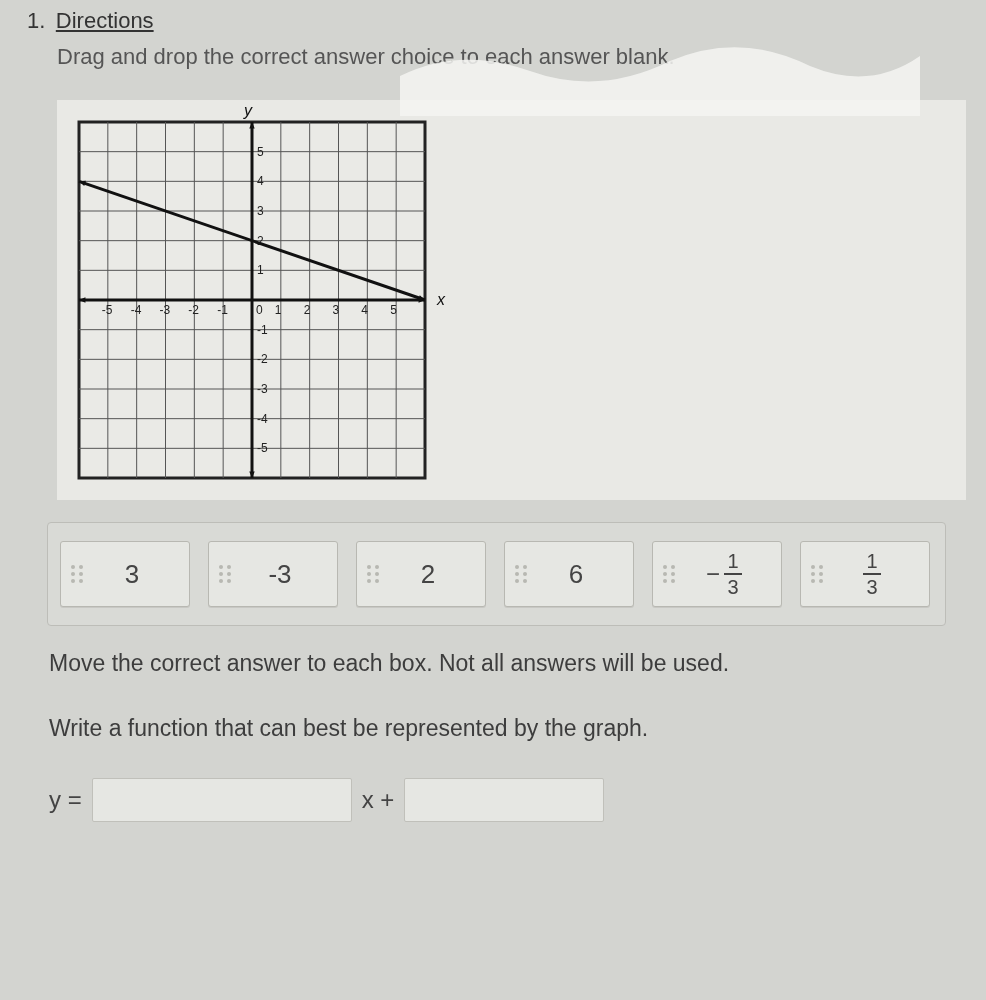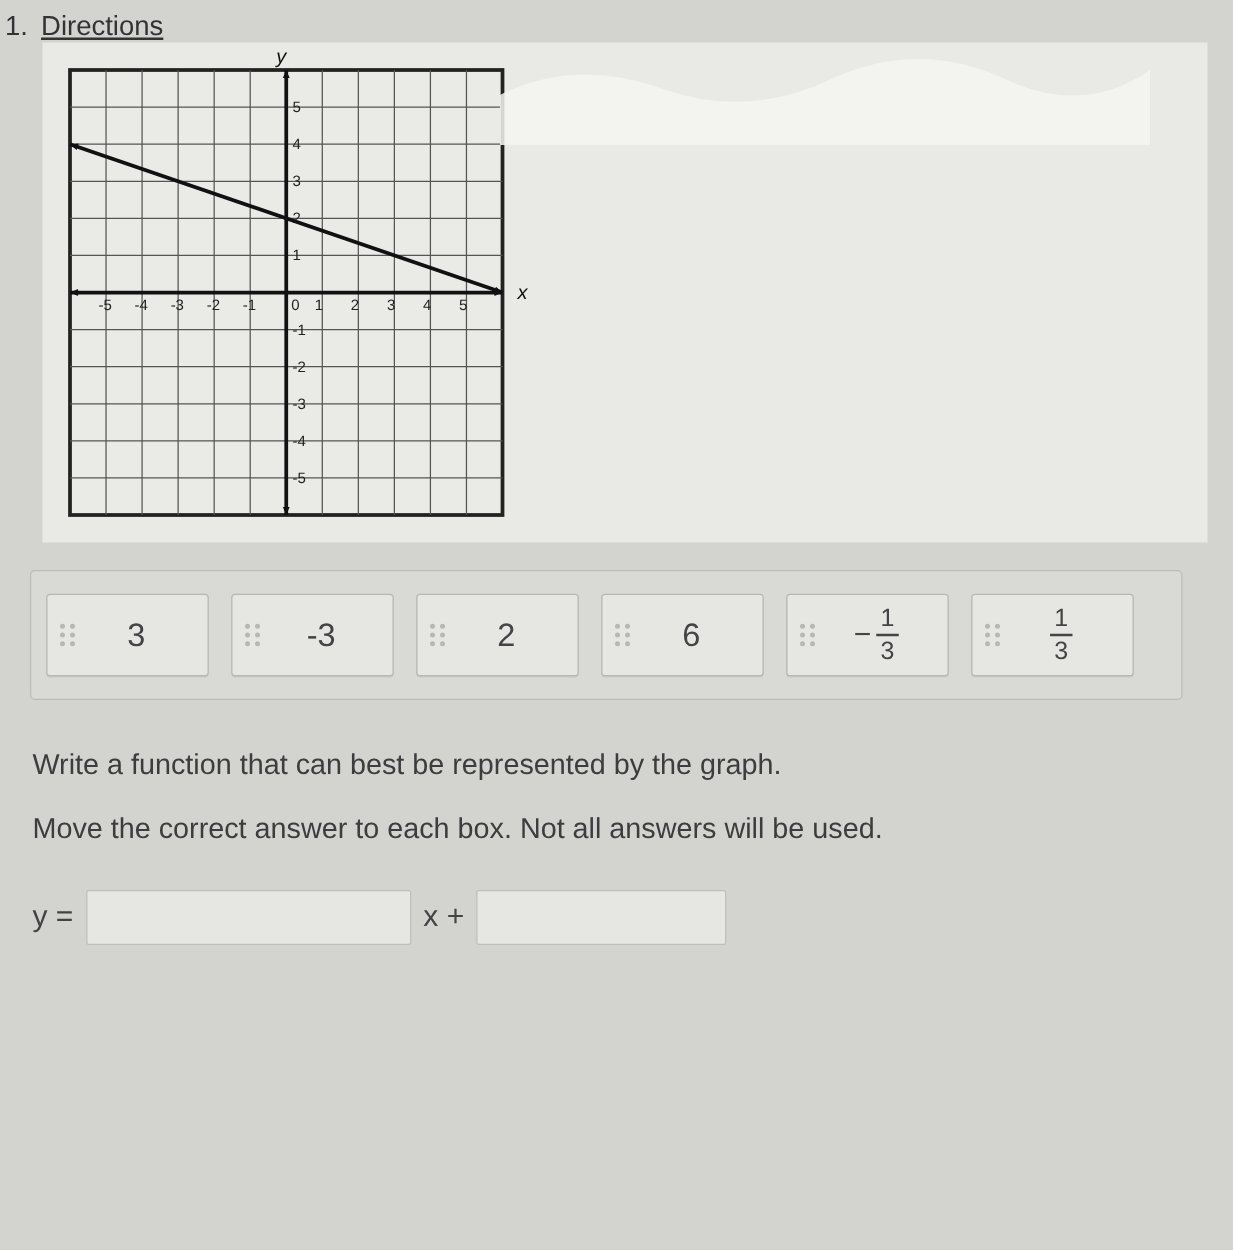--- a/index.html
+++ b/index.html
@@ -6,21 +6,21 @@
   body {
     font-family: Arial, Helvetica, sans-serif;
     background: #d3d4d0;
     width: 986px;
     height: 1000px;
     position: relative;
     color: #333;
     overflow: hidden;
   }
   .page {
-    padding: 8px 20px 20px 4px;
+    padding: 8px 20px 20px 27px;
   }
   .question-number {
     font-size: 22px;
     color: #333;
     display: inline-block;
     margin-right: 6px;
   }
   .directions-link {
     font-size: 22px;
     color: #333;
@@ -133,20 +133,21 @@
 </head>
 <body>
 
 <div class="page">
 
   <div>
     <span class="question-number">1.</span>
     <a href="#" class="directions-link">Directions</a>
   </div>
 
+  <div class="instruction">Drag and drop the correct answer choice to each answer blank.</div>
 
 
   <div class="chart-wrap">
     <svg class="chart" width="410" height="400" viewBox="0 0 410 400">
         <rect x="22" y="22" width="346" height="356" fill="#eaeae6" stroke="#222" stroke-width="3"></rect>
         <line x1="50.83333333333333" y1="22" x2="50.83333333333333" y2="378" stroke="#555" stroke-width="1"></line>
         <line x1="79.66666666666666" y1="22" x2="79.66666666666666" y2="378" stroke="#555" stroke-width="1"></line>
         <line x1="108.5" y1="22" x2="108.5" y2="378" stroke="#555" stroke-width="1"></line>
         <line x1="137.33333333333331" y1="22" x2="137.33333333333331" y2="378" stroke="#555" stroke-width="1"></line>
         <line x1="166.16666666666669" y1="22" x2="166.16666666666669" y2="378" stroke="#555" stroke-width="1"></line>
@@ -275,22 +276,22 @@
         </div>
         <div class="choice-label">
           <span class="fraction">
             <span class="num">1</span>
             <span class="den">3</span>
           </span>
         </div>
       </div>
     </div>
 
+  <div class="text-block" style="margin-top:24px;">Move the correct answer to each box. Not all answers will be used.</div>
   <div class="text-block">Write a function that can best be represented by the graph.</div>
-  <div class="text-block" style="margin-top:24px;">Move the correct answer to each box. Not all answers will be used.</div>
 
   <div class="equation-row">
     <span>y =</span>
     <span class="drop-blank"></span>
     <span>x +</span>
     <span class="drop-blank" style="width:200px"></span>
   </div>
 
 </div>
 

